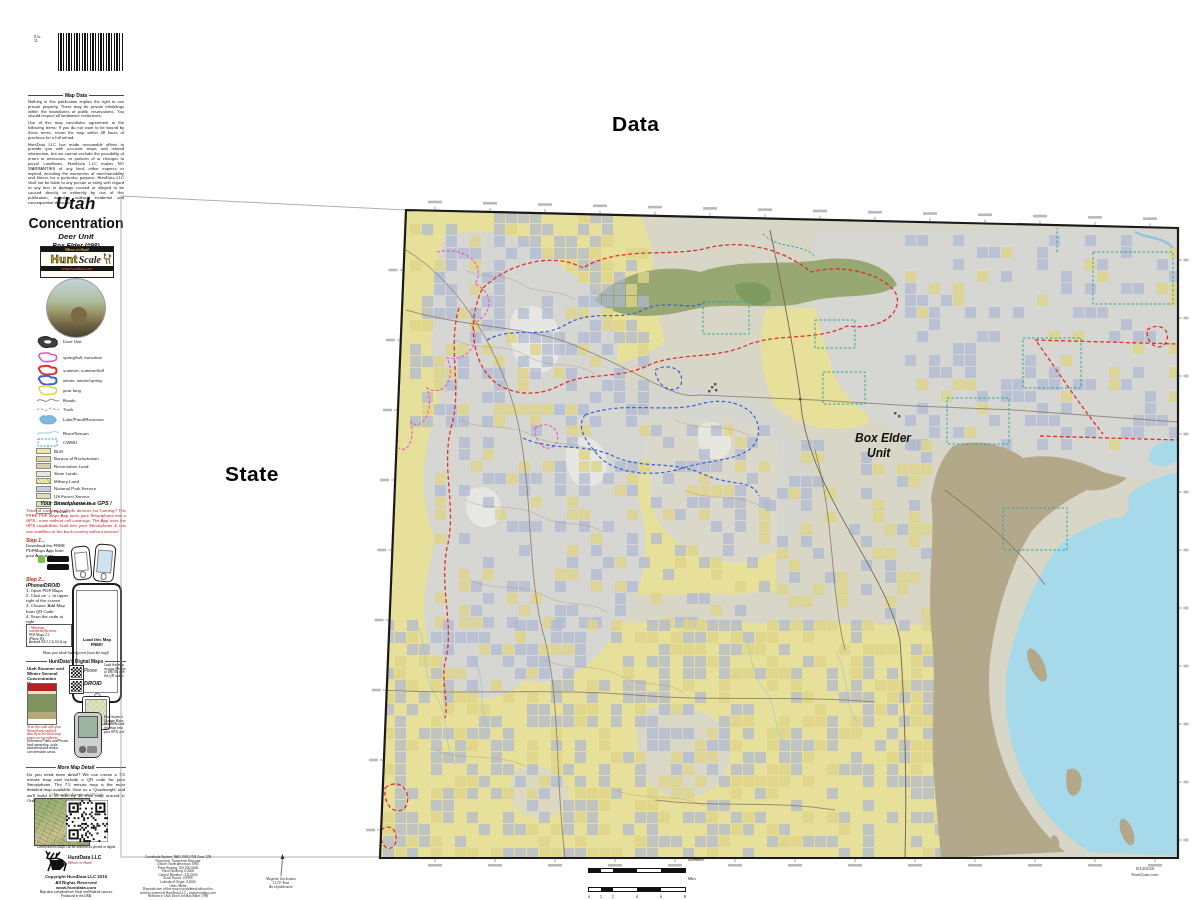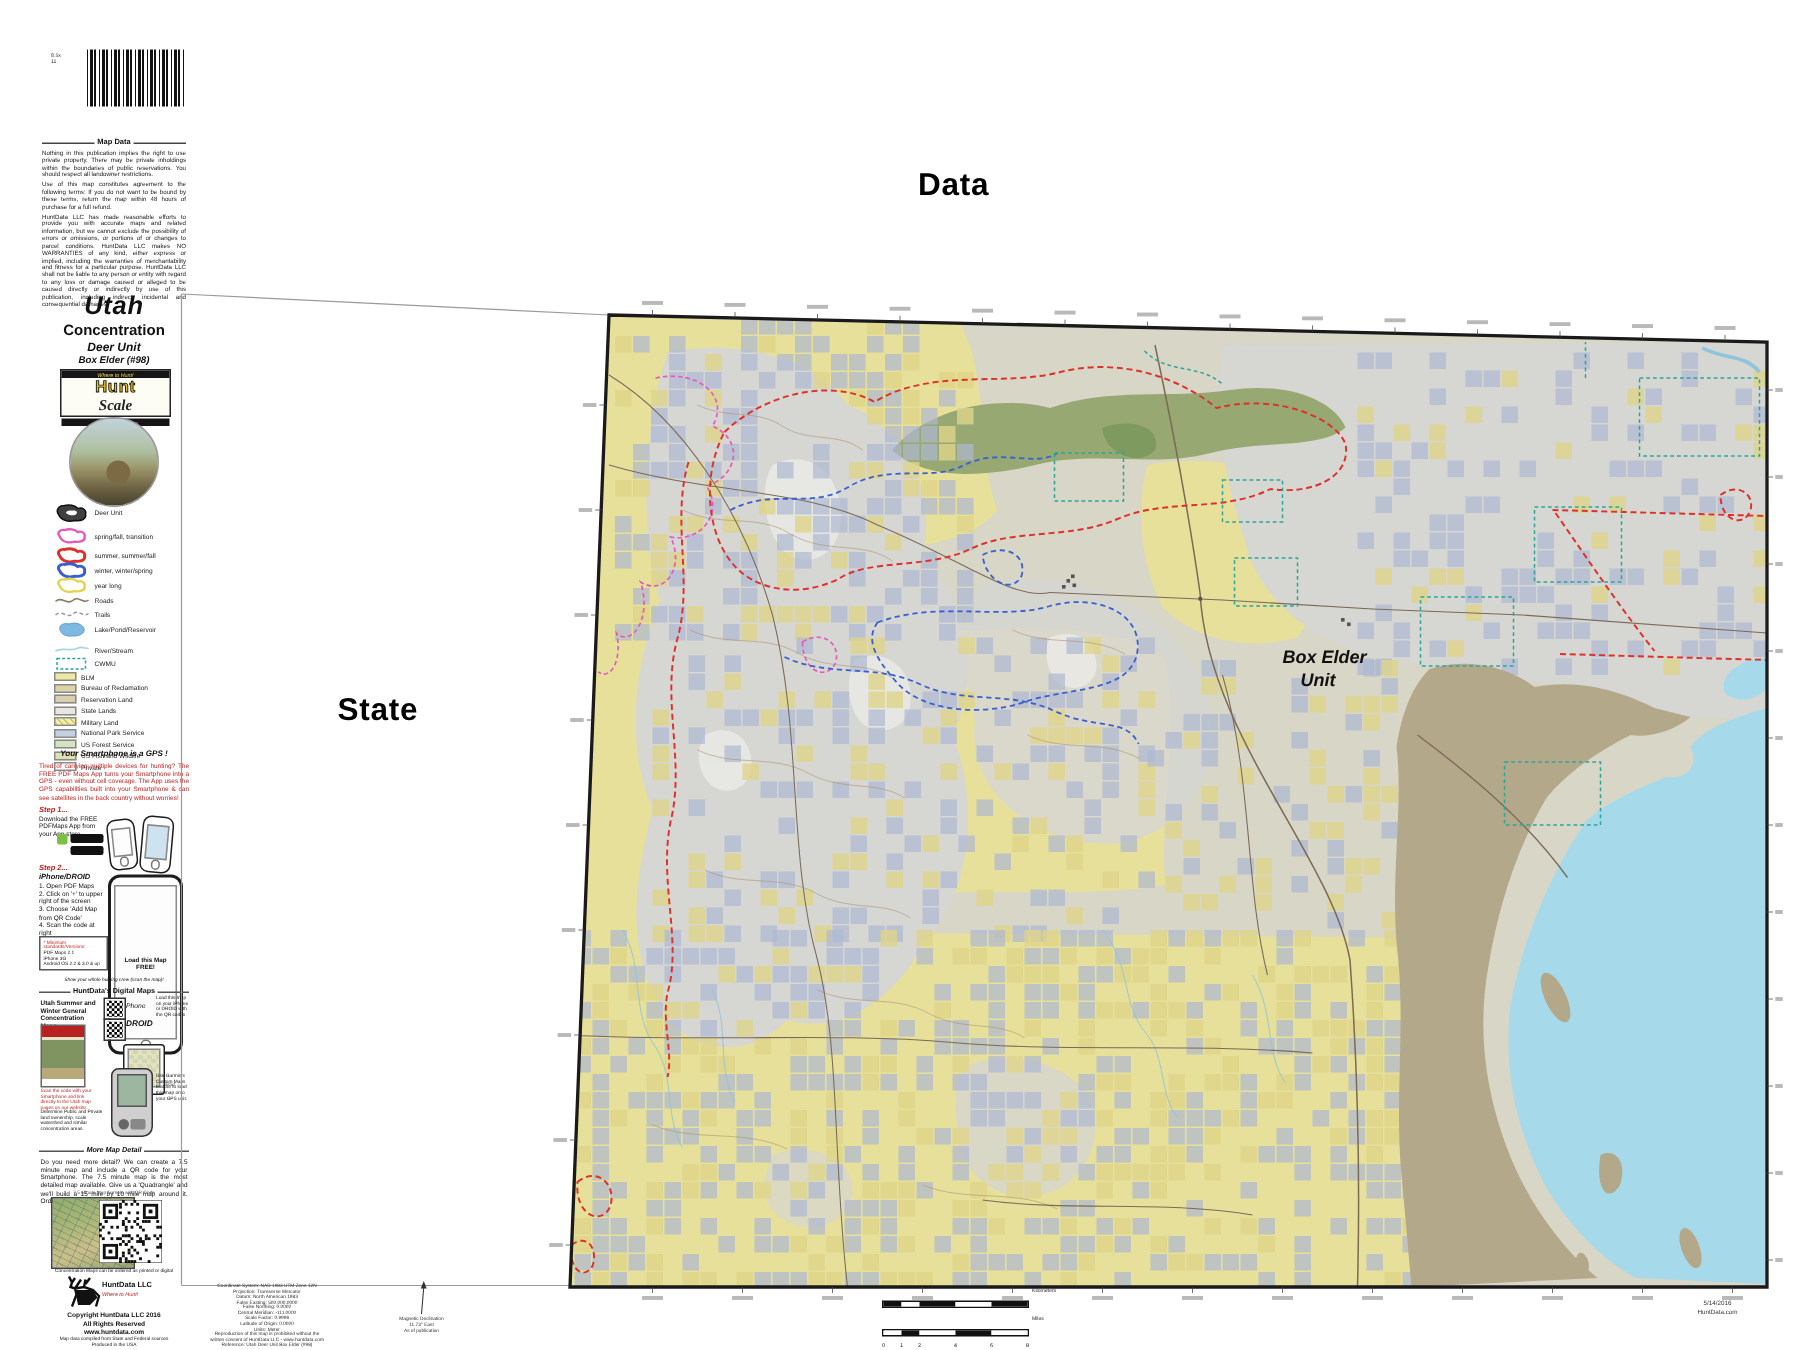--- a/index.html
+++ b/index.html
@@ -8,26 +8,26 @@
   .abs{position:absolute;}
   
   .sidebar{position:absolute;left:24px;top:28px;width:104px;height:870px;font-family:"Liberation Sans",sans-serif;}
   .barcode{position:absolute;left:34px;top:5px;width:66px;height:38px;
      background:repeating-linear-gradient(90deg,#111 0 1px,#fff 1px 2px,#111 2px 4px,#fff 4px 5px,#111 5px 6px,#fff 6px 8px);}
   .sizenote{position:absolute;left:10px;top:8px;font-size:3.5px;line-height:1.1;color:#333;}
   .mdhead{font-weight:bold;font-size:5px;text-align:center;display:flex;align-items:center;gap:2px;}
   .mdhead:before,.mdhead:after{content:"";flex:1;border-top:.6px solid #444;}
   .fineprint{font-size:4.1px;line-height:1.18;text-align:justify;color:#1a1a1a;margin-top:2px;}
   .t-state{font-size:17px;font-weight:bold;font-style:italic;text-align:center;letter-spacing:.5px;}
-  .t-conc{font-size:10px;font-weight:bold;text-align:center;margin-top:1px;}
+  .t-conc{font-size:14px;font-weight:bold;text-align:center;margin-top:1px;}
   .t-unit{font-size:8px;font-weight:bold;font-style:italic;text-align:center;margin-top:1px;}
   .t-name{font-size:6.5px;font-weight:bold;font-style:italic;text-align:center;margin-top:1px;}
   .brandbox{position:absolute;left:16px;top:218px;width:72px;height:30px;border:1.2px solid #222;background:#fdfdf6;}
   .brandbanner{background:#151515;color:#ffd54a;font-size:3.6px;font-style:italic;text-align:center;padding:.5px 0;}
-  .brandrow{display:flex;align-items:center;justify-content:flex-end;gap:1px;height:27px;flex-direction:column;}
+  .brandrow{display:flex;align-items:center;justify-content:flex-end;gap:1px;height:14px;}
   .brandhunt{font-size:11px;font-weight:900;color:#f2c012;-webkit-text-stroke:.6px #111;letter-spacing:.5px;}
   .branddata{font-size:10px;font-weight:bold;font-style:italic;font-family:"Liberation Serif",serif;color:#222;}
   .brandurl{background:#151515;color:#ff5a3c;font-size:3.6px;text-align:center;padding:.5px 0;}
   .photocircle{position:absolute;left:22px;top:250px;width:58px;height:58px;border-radius:50%;
      border:1px solid #999;
      background:radial-gradient(circle at 55% 62%, #7b6a44 0 16%, transparent 17%),
        linear-gradient(180deg,#c2d3dd 0%,#aebf9e 38%,#9a9468 58%,#6e6243 80%,#45432f 100%);}
   .lrow{position:absolute;left:12px;display:flex;align-items:center;gap:3px;height:12px;}
   .llabel{font-size:4.4px;color:#222;white-space:nowrap;}
   .swatch{width:15px;height:6px;border:.5px solid #8a8a8a;display:inline-block;box-sizing:border-box;}

